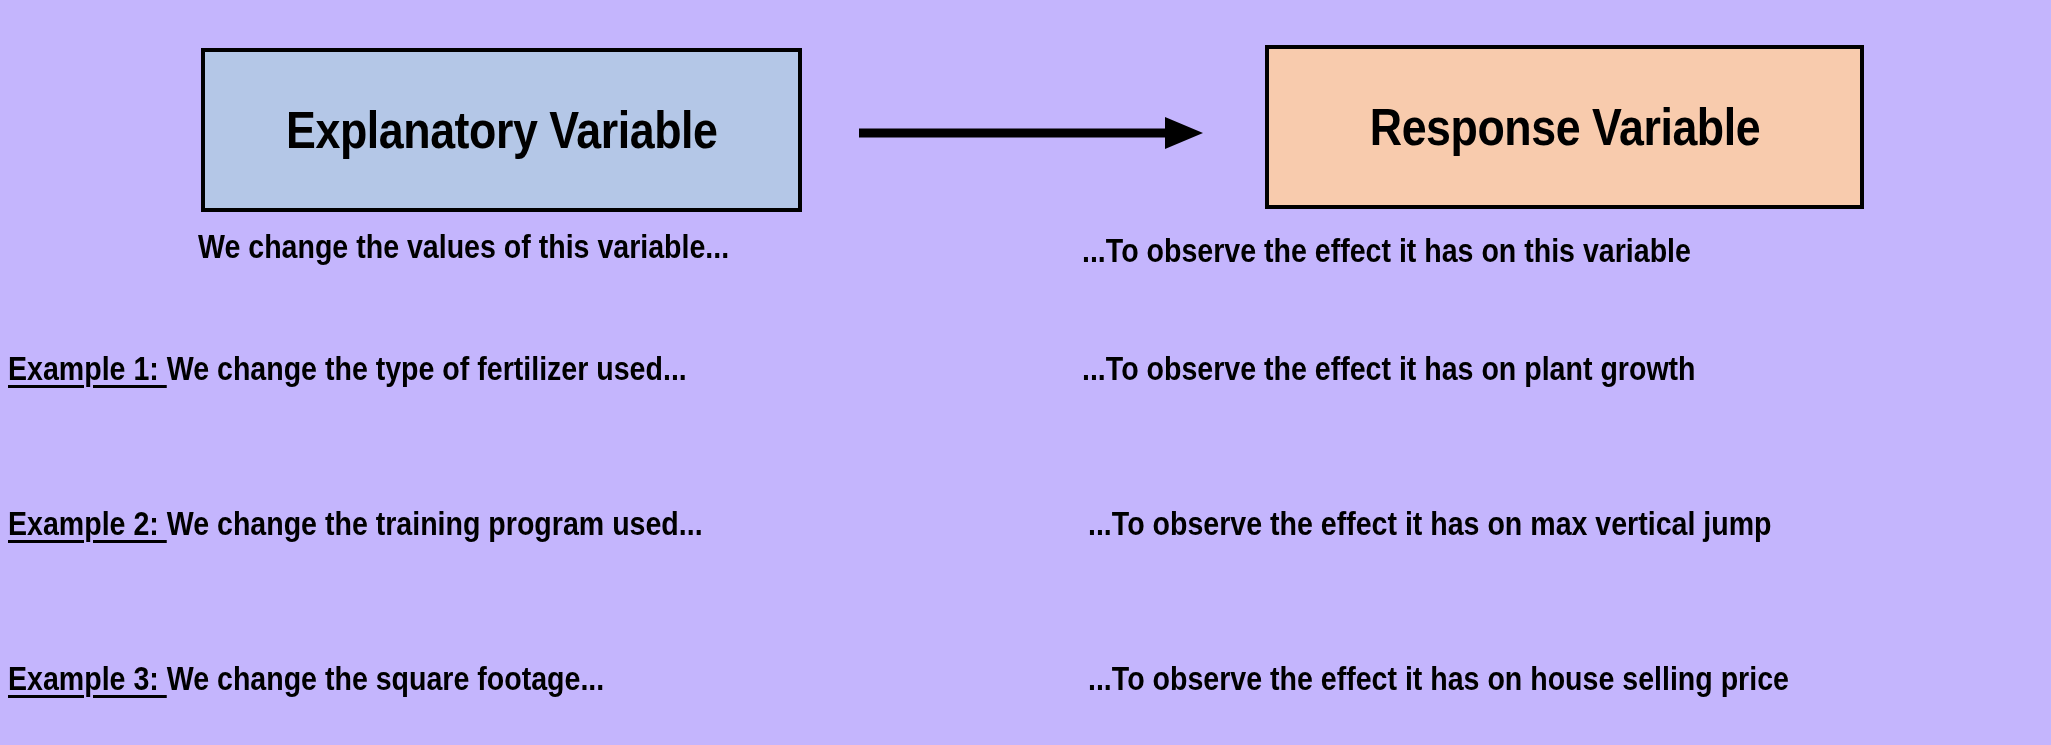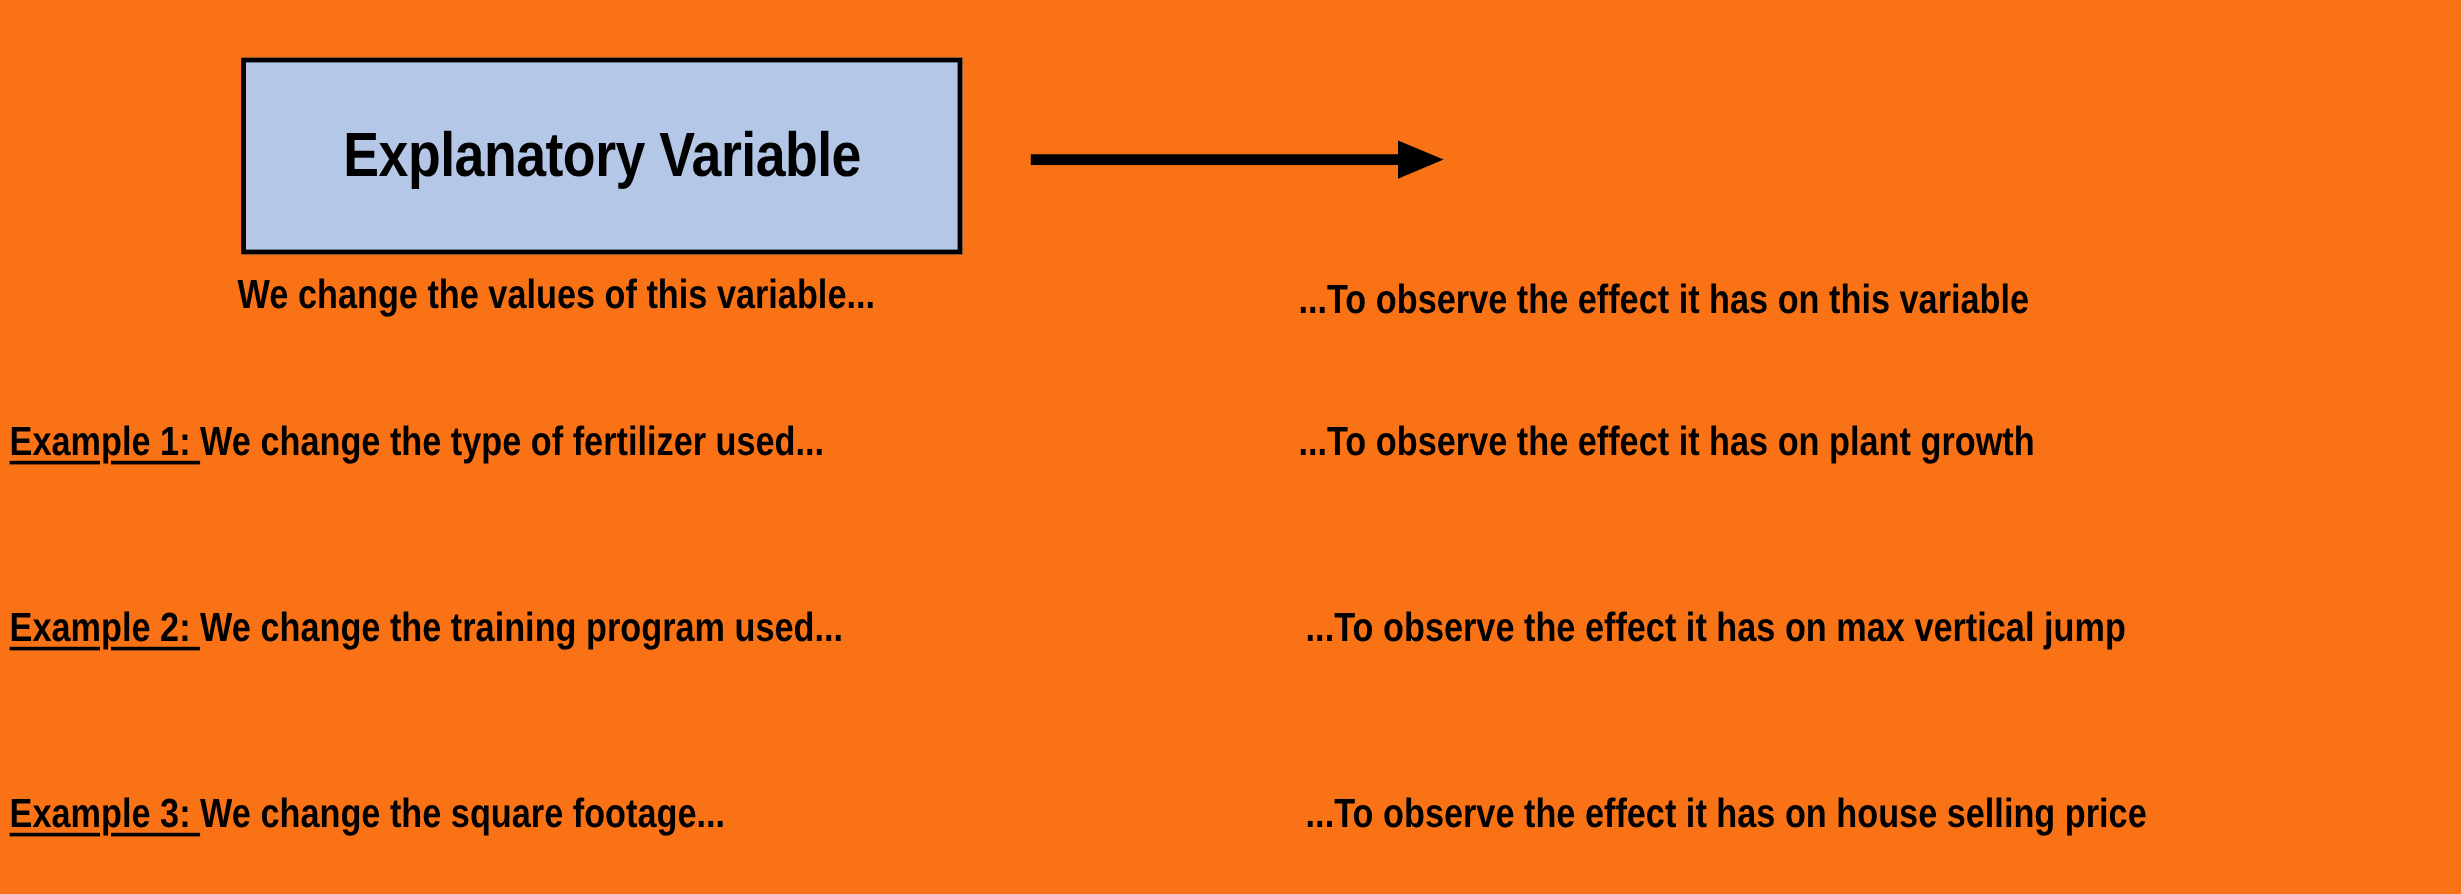--- a/index.html
+++ b/index.html
@@ -7,21 +7,21 @@
     padding: 0;
     background: #ffffff;
   }
   body {
     font-family: "Liberation Sans", sans-serif;
   }
   #canvas {
     position: relative;
     width: 2051px;
     height: 745px;
-    background: #f97316;
+    background: #c4b5fd;
     overflow: hidden;
   }
 
   
   .var-box {
     position: absolute;
     box-sizing: border-box;
     border: 4px solid #000000;
     display: flex;
     align-items: center;
@@ -99,20 +99,23 @@
 
   <div id="explanatory-box" class="var-box">
     <span class="box-label">Explanatory Variable</span>
   </div>
 
   <svg id="flow-arrow" viewBox="0 0 350 50">
     <line x1="4" y1="25" x2="315" y2="25" stroke="#000000" stroke-width="9"></line>
     <polygon points="310,9 348,25 310,41" fill="#000000"></polygon>
   </svg>
 
+  <div id="response-box" class="var-box">
+    <span class="box-label">Response Variable</span>
+  </div>
 
   <div id="caption-left" class="row-text">We change the values of this variable...</div>
   <div id="caption-right" class="row-text">...To observe the effect it has on this variable</div>
 
   <div id="example-1-left" class="row-text">
     <span class="example-tag">Example 1: </span><span>We change the type of fertilizer used...</span>
   </div>
   <div id="example-1-right" class="row-text">...To observe the effect it has on plant growth</div>
 
   <div id="example-2-left" class="row-text">

